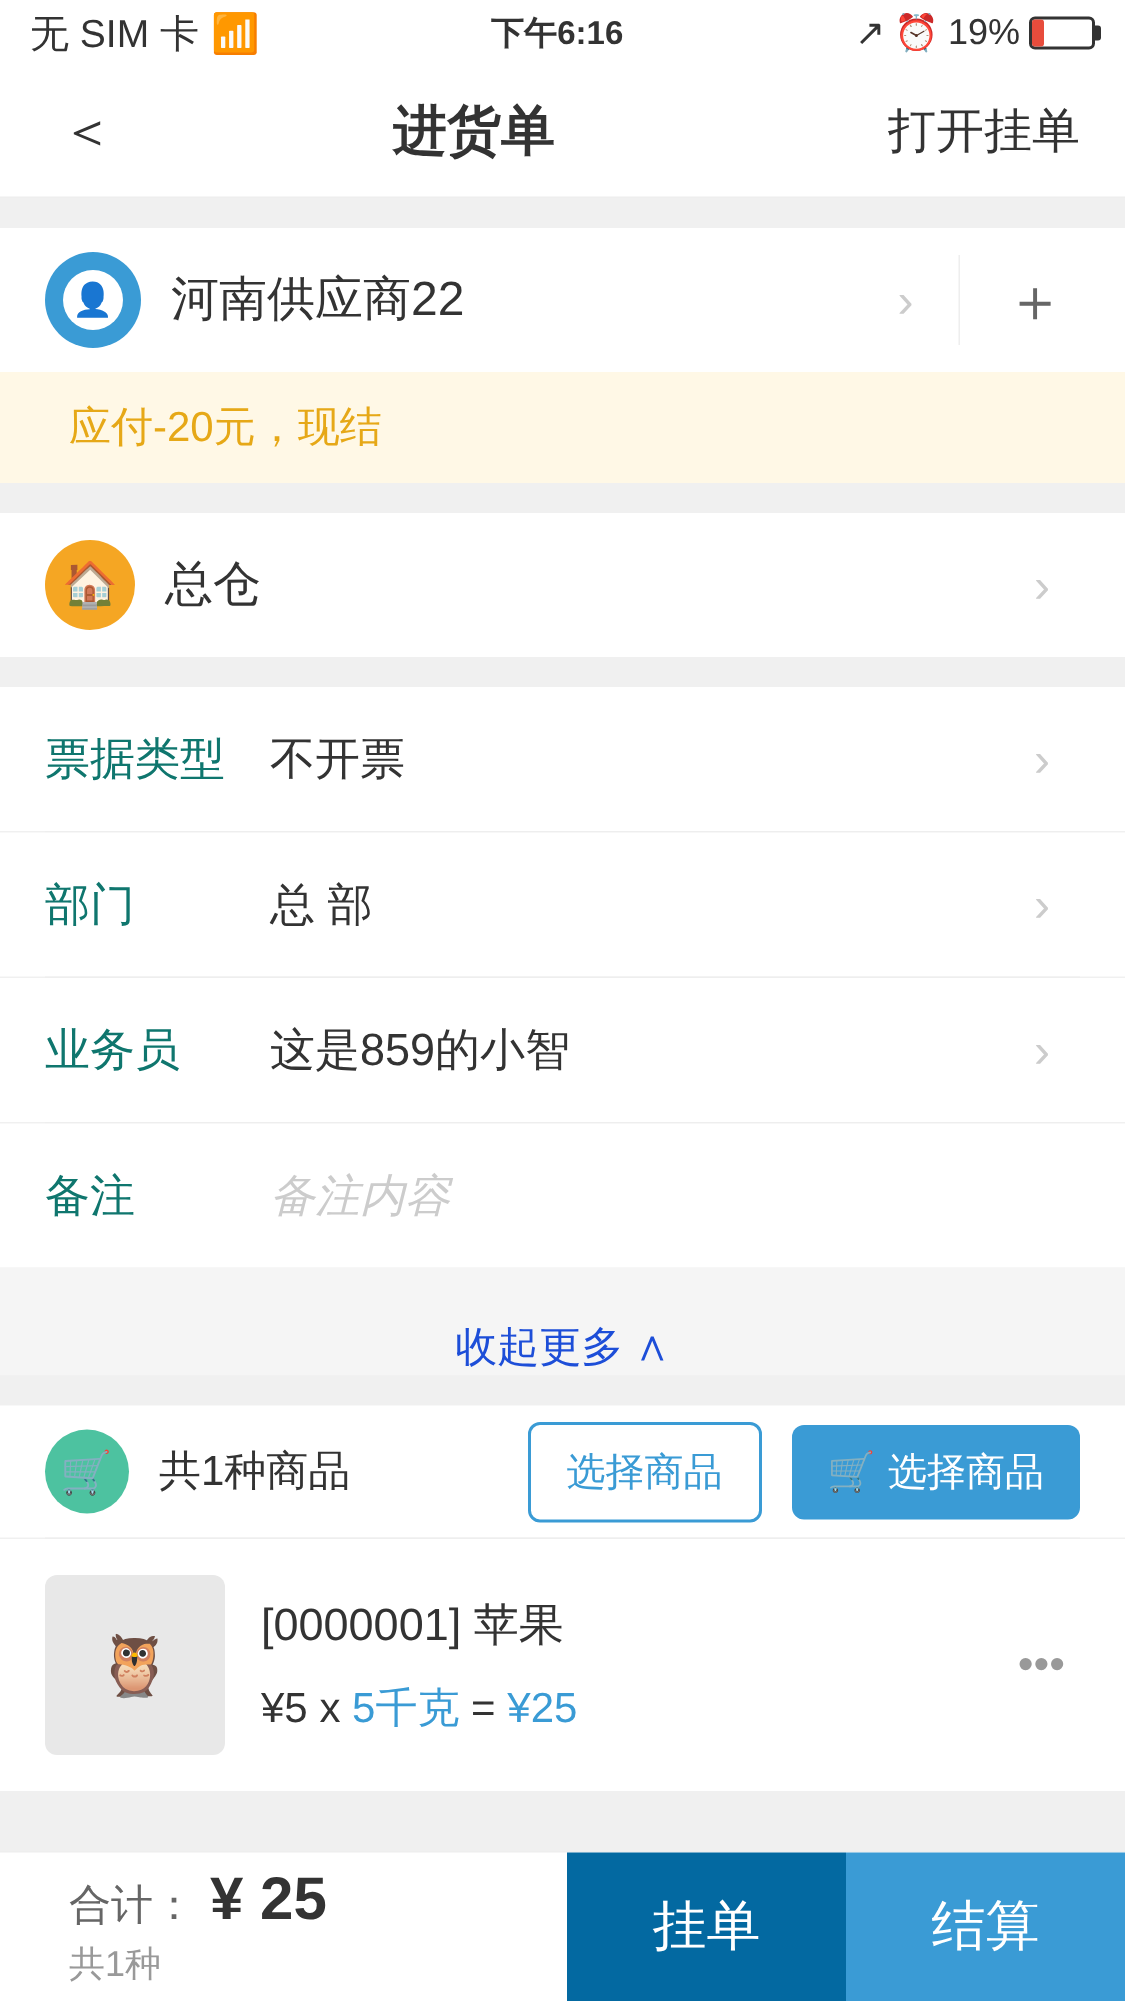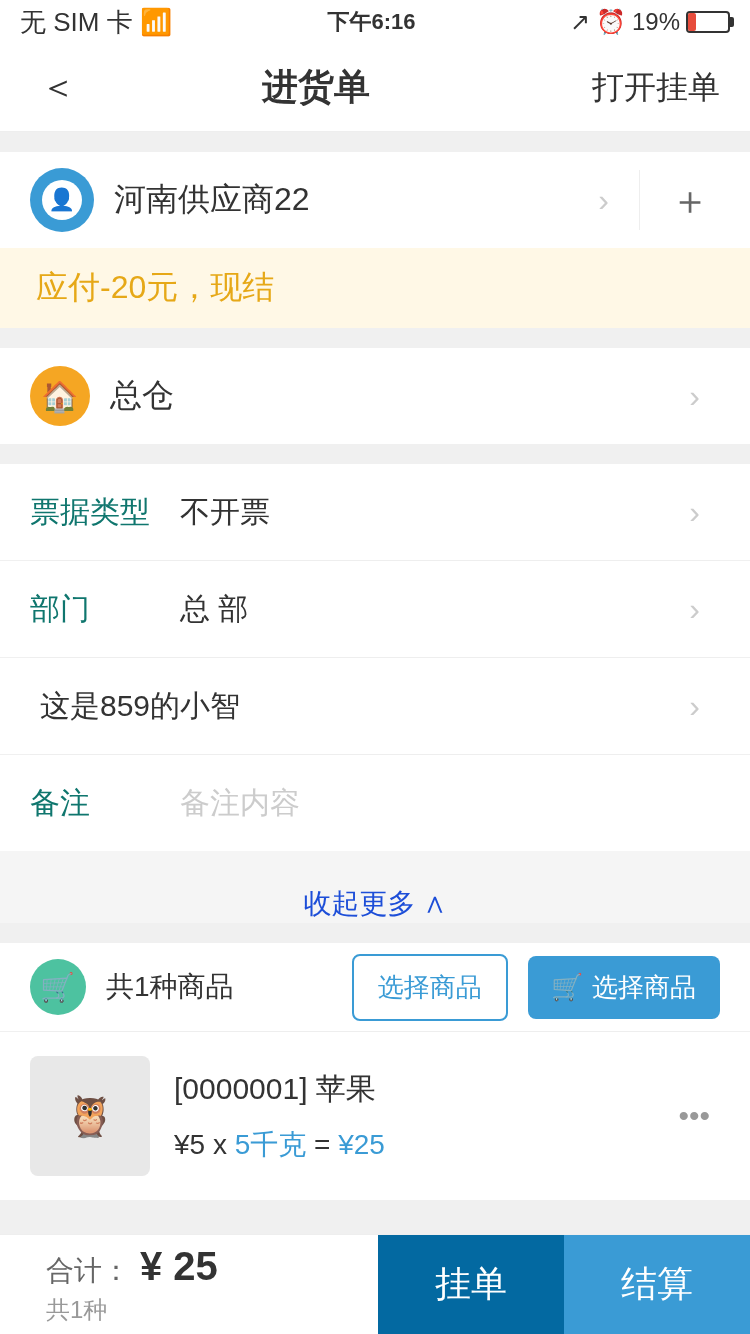--- a/index.html
+++ b/index.html
@@ -142,22 +142,22 @@
     .add-btn {
       font-size: 40px;
       color: #666;
       padding: 10px 10px 10px 20px;
       cursor: pointer;
     }
 
     
     .notice-bar {
       background: #fff8e6;
-      padding: 18px 36px;
-      font-size: 32px;
+      padding: 18px 46px;
+      font-size: 28px;
       color: #e6a817;
     }
 
     
     .warehouse-row {
       background: #fff;
       display: flex;
       align-items: center;
       padding: 0 30px;
       height: 96px;
@@ -196,20 +196,21 @@
       flex-shrink: 0;
     }
     .form-value {
       flex: 1;
       font-size: 30px;
       color: #333;
       margin-left: 10px;
     }
     .form-placeholder {
       color: #ccc;
+      font-style: italic;
     }
 
     
     .collapse-bar {
       background: #f5f5f5;
       height: 72px;
       display: flex;
       align-items: flex-end;
       justify-content: center;
       font-size: 28px;
@@ -433,20 +434,21 @@
 
 <div class="form-row">
   <span class="form-label">部门</span>
   <span class="form-value">总 部</span>
   <span class="chevron-right">›</span>
 </div>
 
 <div class="thin-gap"></div>
 
 <div class="form-row">
+  <span class="form-label">业务员</span>
   <span class="form-value">这是859的小智</span>
   <span class="chevron-right">›</span>
 </div>
 
 <div class="thin-gap"></div>
 
 <div class="form-row">
   <span class="form-label">备注</span>
   <span class="form-value form-placeholder">备注内容</span>
 </div>

